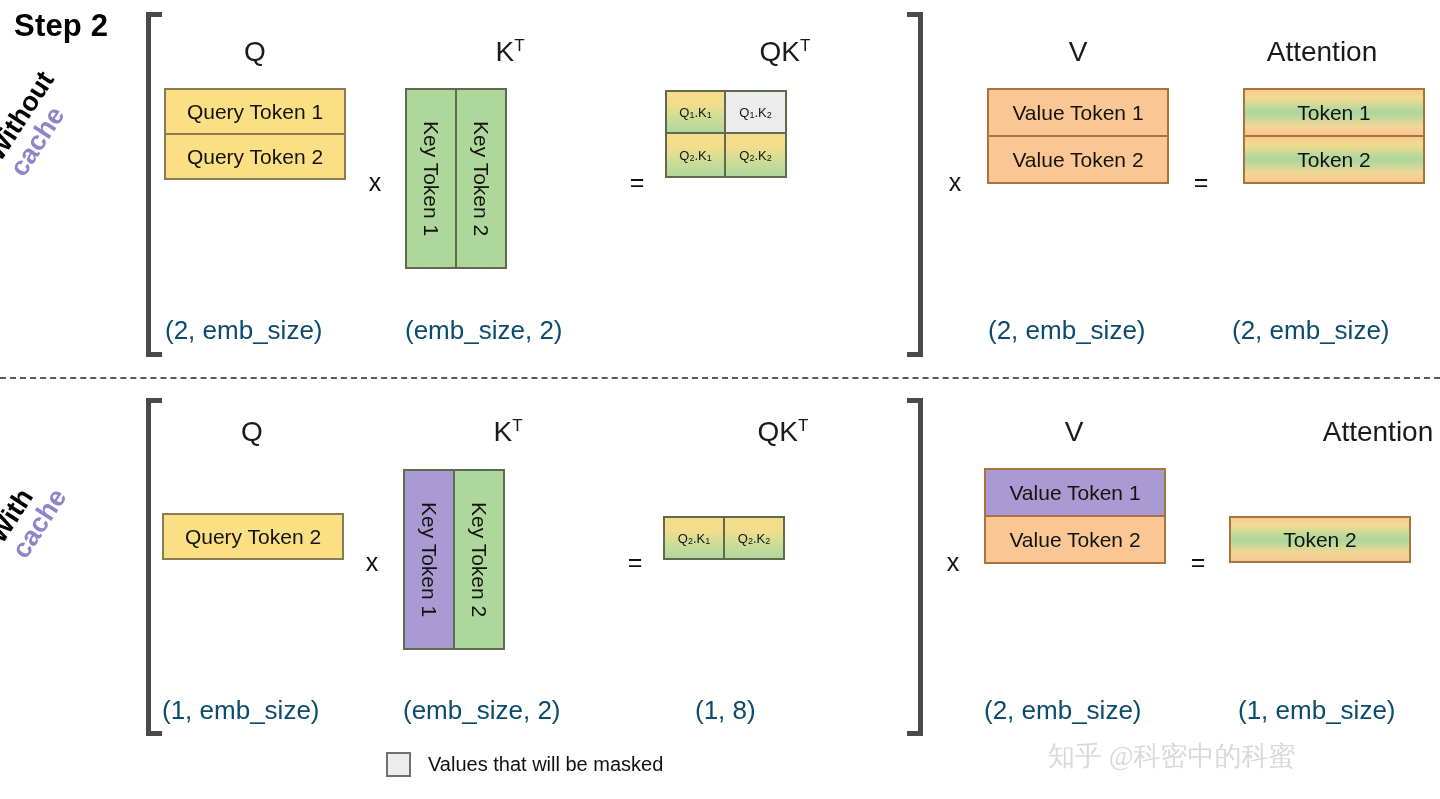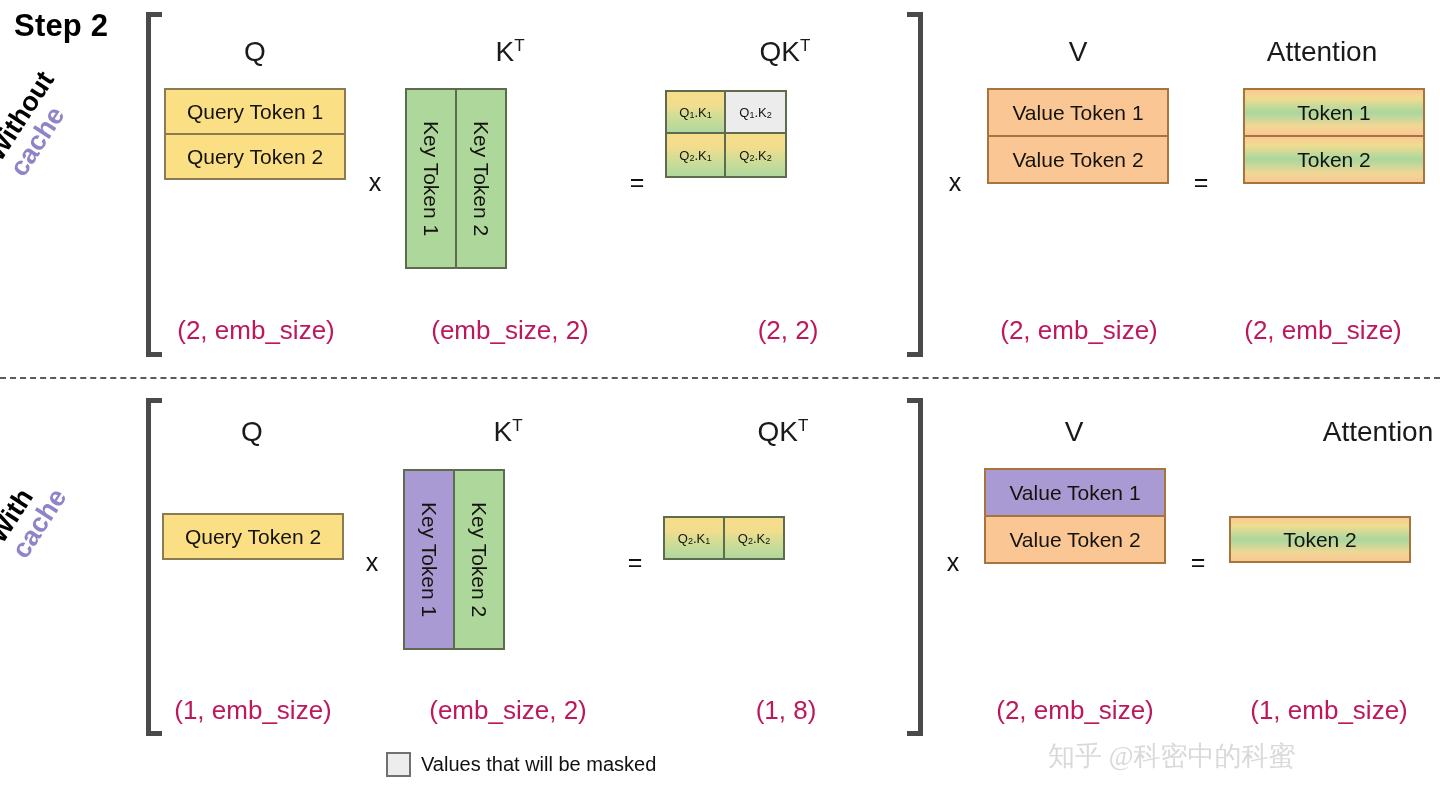--- a/index.html
+++ b/index.html
@@ -60,22 +60,22 @@
   .colhead sup{font-size:17px;vertical-align:super;line-height:0;}
 
   
   .op{
     position:absolute;font-size:25px;color:#111;
     text-align:center;white-space:nowrap;
   }
 
   
   .dim{
-    position:absolute;text-align:center;white-space:nowrap;
-    font-size:26px;color:#be185d;
+    position:absolute;text-align:left;white-space:nowrap;
+    font-size:26px;color:#0c4a6e;
   }
 
   
   .mbox{position:absolute;box-sizing:border-box;border:2px solid #8a7b55;}
   .cell{
     box-sizing:border-box;
     display:flex;align-items:center;justify-content:center;
     font-size:21px;color:#15130d;white-space:nowrap;
   }
 
@@ -101,21 +101,21 @@
   .bd-green{border-color:#5f6b4e !important;}
   .bd-orange{border-color:#a8743d !important;}
 
   .rot90{writing-mode:vertical-rl;text-orientation:mixed;transform:rotate(0deg);}
 
   .qk-cell{font-size:13px;}
   .qk-cell sub{font-size:9px;vertical-align:baseline;position:relative;top:3px;}
 
   
   #legend{position:absolute;left:386px;top:752px;display:flex;align-items:center;gap:14px;}
-  .legend-item{display:flex;align-items:center;gap:10px;}
+  .legend-item{display:flex;align-items:center;gap:17px;}
   .legend-swatch{width:25px;height:25px;box-sizing:border-box;border:2px solid #6b6b6b;}
   .legend-swatch.sw-gray{background:#ededed;border-color:#707070;}
   .legend-swatch.sw-purple{background:#a99ad4;border-color:#6e6192;}
   .legend-text{font-size:20px;color:#111;white-space:nowrap;}
   .legend-gap{width:30px;}
 
   
   #watermark{
     position:absolute;left:1048px;top:738px;
     font-size:27px;color:#d9d9d9;white-space:nowrap;
@@ -216,21 +216,20 @@
 
   <div class="mbox bd-orange" id="m-att-top" style="left:1231px;top:88px;width:182px;height:96px;margin-left:12px;">
     <div class="stack">
       <div class="cell fill-grad-att" style="border-color:#a8743d;">Token 1</div>
       <div class="cell fill-grad-att" style="border-color:#a8743d;">Token 2</div>
     </div>
   </div>
 
   <div class="dim" style="left:165px;top:315px;width:182px;">(2, emb_size)</div>
   <div class="dim" style="left:405px;top:315px;width:210px;">(emb_size, 2)</div>
-  <div class="dim" style="left:697px;top:315px;width:182px;">(2, 2)</div>
   <div class="dim" style="left:988px;top:315px;width:182px;">(2, emb_size)</div>
   <div class="dim" style="left:1232px;top:315px;width:182px;">(2, emb_size)</div>
 
   <div class="colhead" style="left:162px;top:416px;width:180px;">Q</div>
   <div class="colhead" style="left:418px;top:416px;width:180px;"><span>K</span><sup>T</sup></div>
   <div class="colhead" style="left:693px;top:416px;width:180px;"><span>QK</span><sup>T</sup></div>
   <div class="colhead" style="left:984px;top:416px;width:180px;">V</div>
   <div class="colhead" style="left:1288px;top:416px;width:180px;">Attention</div>
 
   <div class="mbox" id="m-q-bot" style="left:162px;top:513px;width:182px;height:47px;">

